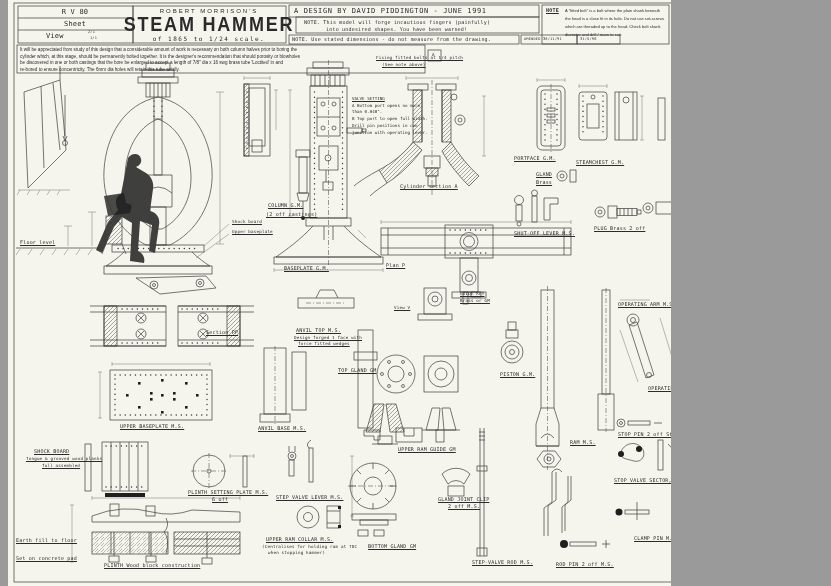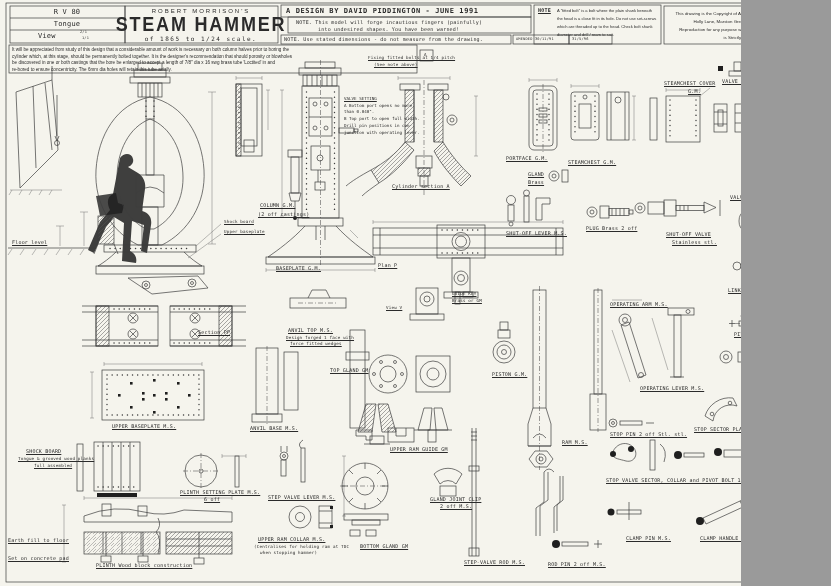--- a/index.html
+++ b/index.html
@@ -1,34 +1,34 @@
 <!DOCTYPE html>
 <html><head>
 <meta charset="utf-8">
 <style>
   html,body{margin:0;padding:0;background:#9a9a9a;}
-  .sheet{position:relative;width:741px;height:586px;background:#f5f4ed;overflow:hidden;
-         font-family:"DejaVu Sans Mono",monospace;color:#2b2b2b;}
+  .sheet{position:relative;width:663px;height:586px;background:#f5f4ed;overflow:hidden;
+         font-family:"DejaVu Sans Mono",monospace;color:#2b2b2b;margin-left:8px;}
   .sheet svg{position:absolute;left:0;top:0;}
   
   .dk{fill:#1f1f1f;stroke:none;}
   .dots{stroke-dasharray:0.1 5;stroke-linecap:round;stroke-width:1.4;}
   .dim{stroke:#6a6a6a;stroke-width:0.45;}
   .cl{stroke-dasharray:5 2 1 2;stroke-width:0.5;}
   
   .L{position:absolute;font-size:5px;letter-spacing:.2px;white-space:nowrap;line-height:1;}
   .u{text-decoration:underline;}
   .s{font-size:4.2px;}
   .c{transform:translateX(-50%);}
   .tiny{font-size:3.6px;}
   .brand{font-size:6px;letter-spacing:2px;font-family:"Liberation Sans",sans-serif;}
   .bigtitle{font-size:20px;letter-spacing:2px;font-weight:600;font-family:"Liberation Sans",sans-serif;
             transform:translateX(-50%) scaleX(.9);transform-origin:center;}
   .subtitle{font-size:6px;letter-spacing:1.5px;}
-  .credit{font-size:7px;letter-spacing:.6px;font-weight:bold;text-align:center;}
+  .credit{font-size:7px;letter-spacing:.6px;font-weight:normal;text-align:center;}
   .note5{font-size:5px;}
   .noteblk{position:absolute;font-size:4.3px;line-height:1.85;white-space:nowrap;
            font-family:"Liberation Sans",sans-serif;transform:scaleX(.95);transform-origin:left top;}
   .intro{position:absolute;font-size:4.6px;line-height:1.42;white-space:nowrap;
          font-family:"Liberation Sans",sans-serif;}
   .cpy{position:absolute;font-size:4.4px;line-height:1.8;text-align:center;width:159px;
        font-family:"Liberation Sans",sans-serif;}
   .vs{position:absolute;font-size:4.2px;line-height:1.6;white-space:nowrap;}
   .tb{font-size:7px;}
 </style>
@@ -443,21 +443,21 @@
 
   <circle class="dk" cx="556" cy="544" r="4"></circle>
         <rect x="562" y="542" width="26" height="4"></rect>
   <path d="M594,544 h8 M598,540 v8"></path>
 
   <path class="dim" d="M373,222 H563 M373,220 v4 M563,220 v4 M612,300 h30 M740,316 h50 M344,456 v60 M342,456 h4 M342,516 h4"></path>
 </g>
 </svg>
 
 <div class="L tb c" style="left:67px;top:9px">R V 80</div>
-<div class="L tb c" style="left:67px;top:21px">Tongue</div>
+<div class="L tb c" style="left:67px;top:21px">Sheet</div>
 <div class="L tb" style="left:38px;top:33px">View</div>
 <div class="L tiny" style="left:80px;top:31px">2/1</div>
 <div class="L tiny" style="left:82px;top:37px">1/1</div>
 
 <div class="L brand c" style="left:201px;top:8px">ROBERT  MORRISON'S</div>
 <div class="L bigtitle" style="left:201px;top:14px">STEAM HAMMER</div>
 <div class="L subtitle c" style="left:201px;top:36px">of 1865  to  1/24 scale.</div>
 <div class="L credit" style="left:286px;top:8px">A  DESIGN  BY  DAVID  PIDDINGTON - JUNE  1991</div>
 <div class="L note5" style="left:296px;top:19.5px">NOTE.  This  model  will  forge  incautious  fingers  (painfully)</div>
 <div class="L note5" style="left:318px;top:26.5px">into  undesired   shapes.  You  have  been  warned!</div>

